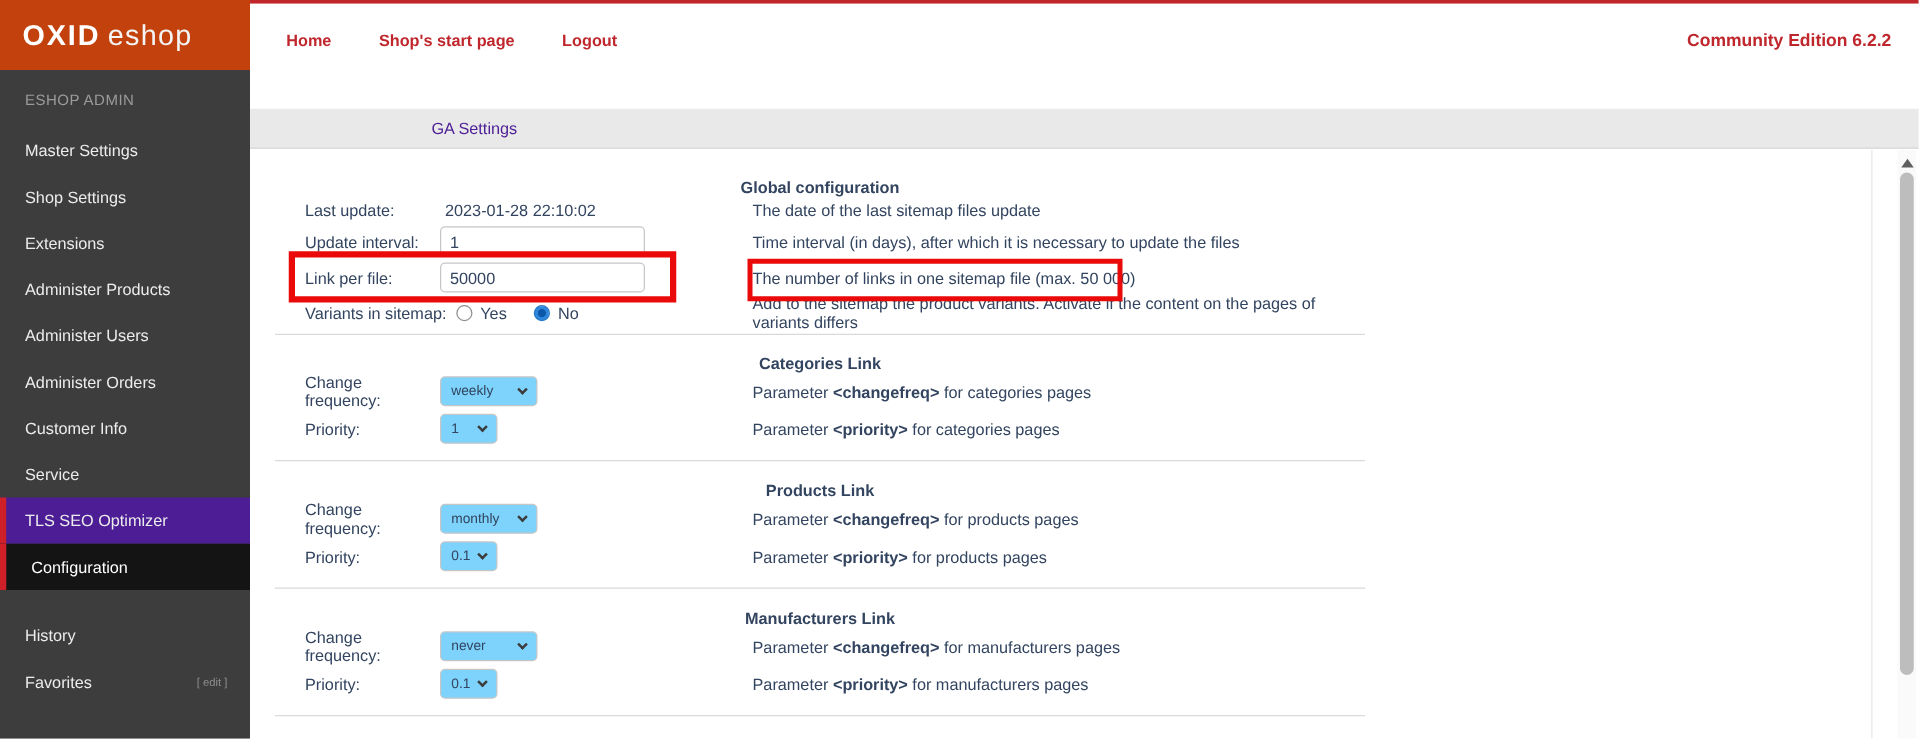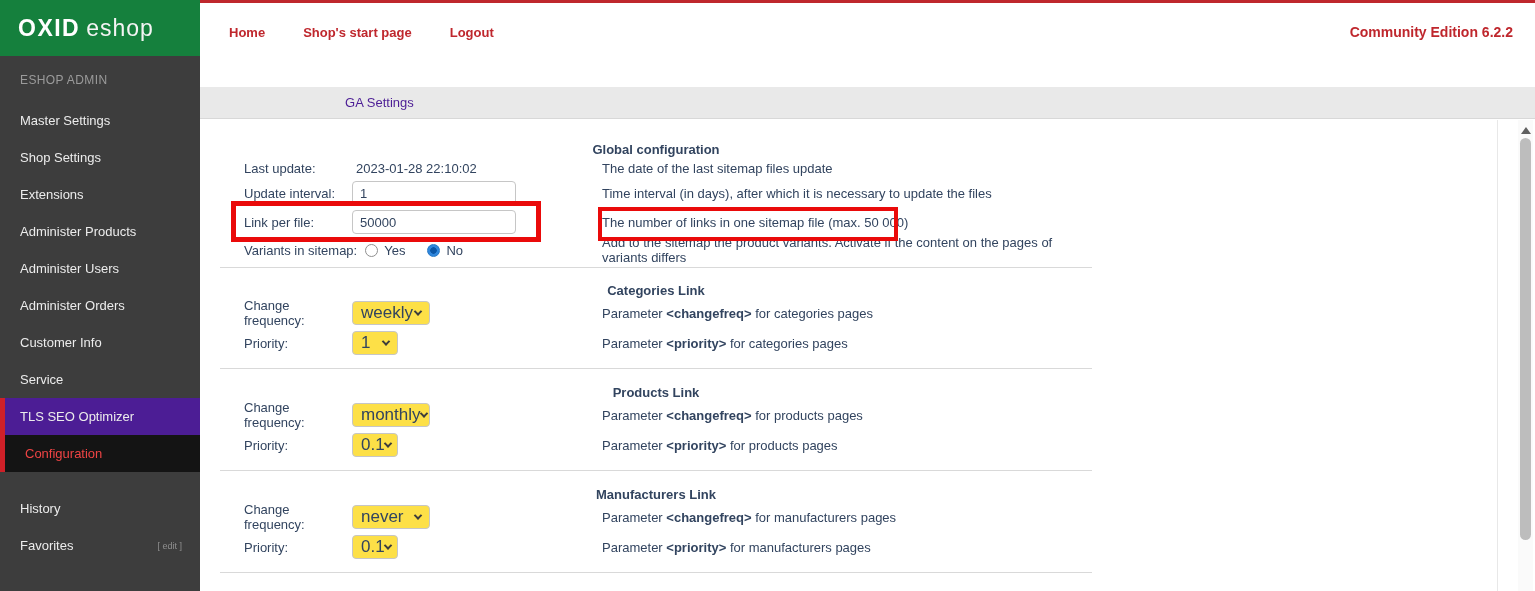--- a/index.html
+++ b/index.html
@@ -2,28 +2,28 @@
 <html><head>
 <meta charset="utf-8">
 <style>
   * { margin:0; padding:0; box-sizing:border-box; }
   html,body { width:1535px; height:591px; overflow:hidden; background:#fff;
     font-family:"Liberation Sans", sans-serif; }
   .page { position:relative; width:1535px; height:591px; overflow:hidden; }
 
   
   .sidebar { position:absolute; left:0; top:0; bottom:0; width:200px; background:#3d3d3d; z-index:5; }
-  .logo-block { height:56px; background:#15803d; display:flex; align-items:center; padding-left:18px; }
+  .logo-block { height:56px; background:#c2410c; display:flex; align-items:center; padding-left:18px; }
   .logo-bold { color:#fff; font-weight:bold; font-size:23px; letter-spacing:1.5px; }
   .logo-light { color:#f4f4f4; font-weight:normal; font-size:23px; letter-spacing:1px; margin-left:6px; }
   .sb-label { padding:17px 0 0 20px; height:31px; color:#9b9b9b; font-size:12px; letter-spacing:0.4px; }
   .sb-gap { height:15px; }
   .sb-item { height:37px; display:flex; align-items:center; padding-left:20px; color:#ececec; font-size:13px; cursor:pointer; }
   .sb-item.active-parent { background:#4c1d95; border-left:5px solid #cf2028; padding-left:15px; }
-  .sb-item.active-sub { background:#141414; border-left:5px solid #cf2028; color:#ef4444; }
+  .sb-item.active-sub { background:#141414; border-left:5px solid #cf2028; color:#ffffff; }
   .sb-gap2 { height:18px; }
   .sb-footer { height:37px; display:flex; align-items:center; justify-content:space-between; padding:0 18px 0 20px; color:#ececec; font-size:13px; cursor:pointer; }
   .sb-edit { color:#8f8f8f; font-size:9px; }
 
   
   .main { position:absolute; left:200px; right:0; top:0; bottom:0; background:#fff; }
   .topline { height:3px; background:#bf272d; }
   .header { height:59px; background:#fff; display:flex; align-items:center; padding-left:29px; gap:38px; position:relative; }
   .nav-link { color:#bf272d; font-weight:bold; font-size:13px; text-decoration:none; cursor:pointer; }
   .edition { position:absolute; right:22px; top:21px; color:#bf272d; font-weight:bold; font-size:14px; }
@@ -44,21 +44,21 @@
   .row-label.wide { width:auto; margin-right:6px; }
   .row-value { font-size:13px; padding-left:4px; }
   .row-desc { font-size:13px; }
   .row-desc b { font-weight:bold; }
   .divider { border:none; border-top:1px solid #d9d9d9; }
   .dv4 { margin:4px 0 0 0; } .dv10 { margin:10px 0 0 0; }
 
   .tinput { width:164px; height:24px; border:1px solid #c6c6c6; border-radius:4px; padding:0 7px;
     font-size:13px; color:#32445f; font-family:"Liberation Sans", sans-serif; background:#fff; outline:none; }
   .select { display:inline-flex; align-items:center; justify-content:space-between; border:1px solid #c6c6c6;
-    border-radius:4px; height:24px; padding:0 8px; font-size:17px; color:#32445f; background:#fde047; cursor:pointer; }
+    border-radius:4px; height:24px; padding:0 8px; font-size:11px; color:#32445f; background:#7dd3fc; cursor:pointer; }
   .select.w-freq { width:78px; } .select.w-prio { width:46px; }
   .chev { width:6px; height:6px; border-right:2px solid #3c3c3c; border-bottom:2px solid #3c3c3c;
     transform:rotate(45deg) translate(-1px,-1px); flex-shrink:0; }
 
   .radio { width:13px; height:13px; border-radius:50%; border:1px solid #8f8f8f; background:#fff;
     display:inline-block; flex-shrink:0; cursor:pointer; }
   .radio.checked { border:1px solid #2678c6;
     background:radial-gradient(circle, #0b57a8 0 3px, #2f87dd 3.5px 100%); }
   .radio-text { font-size:13px; margin-left:6px; }
   .radio-group { display:flex; align-items:center; margin-left:2px; }

